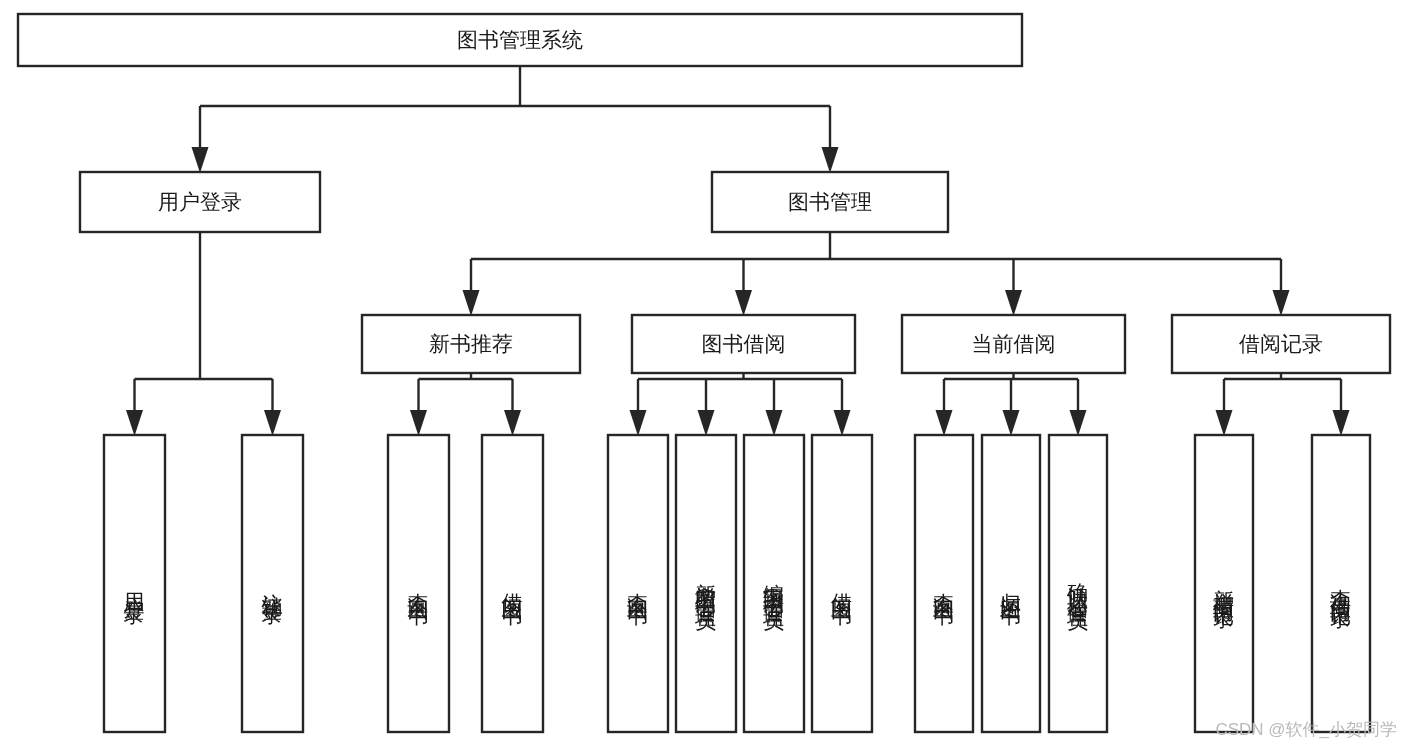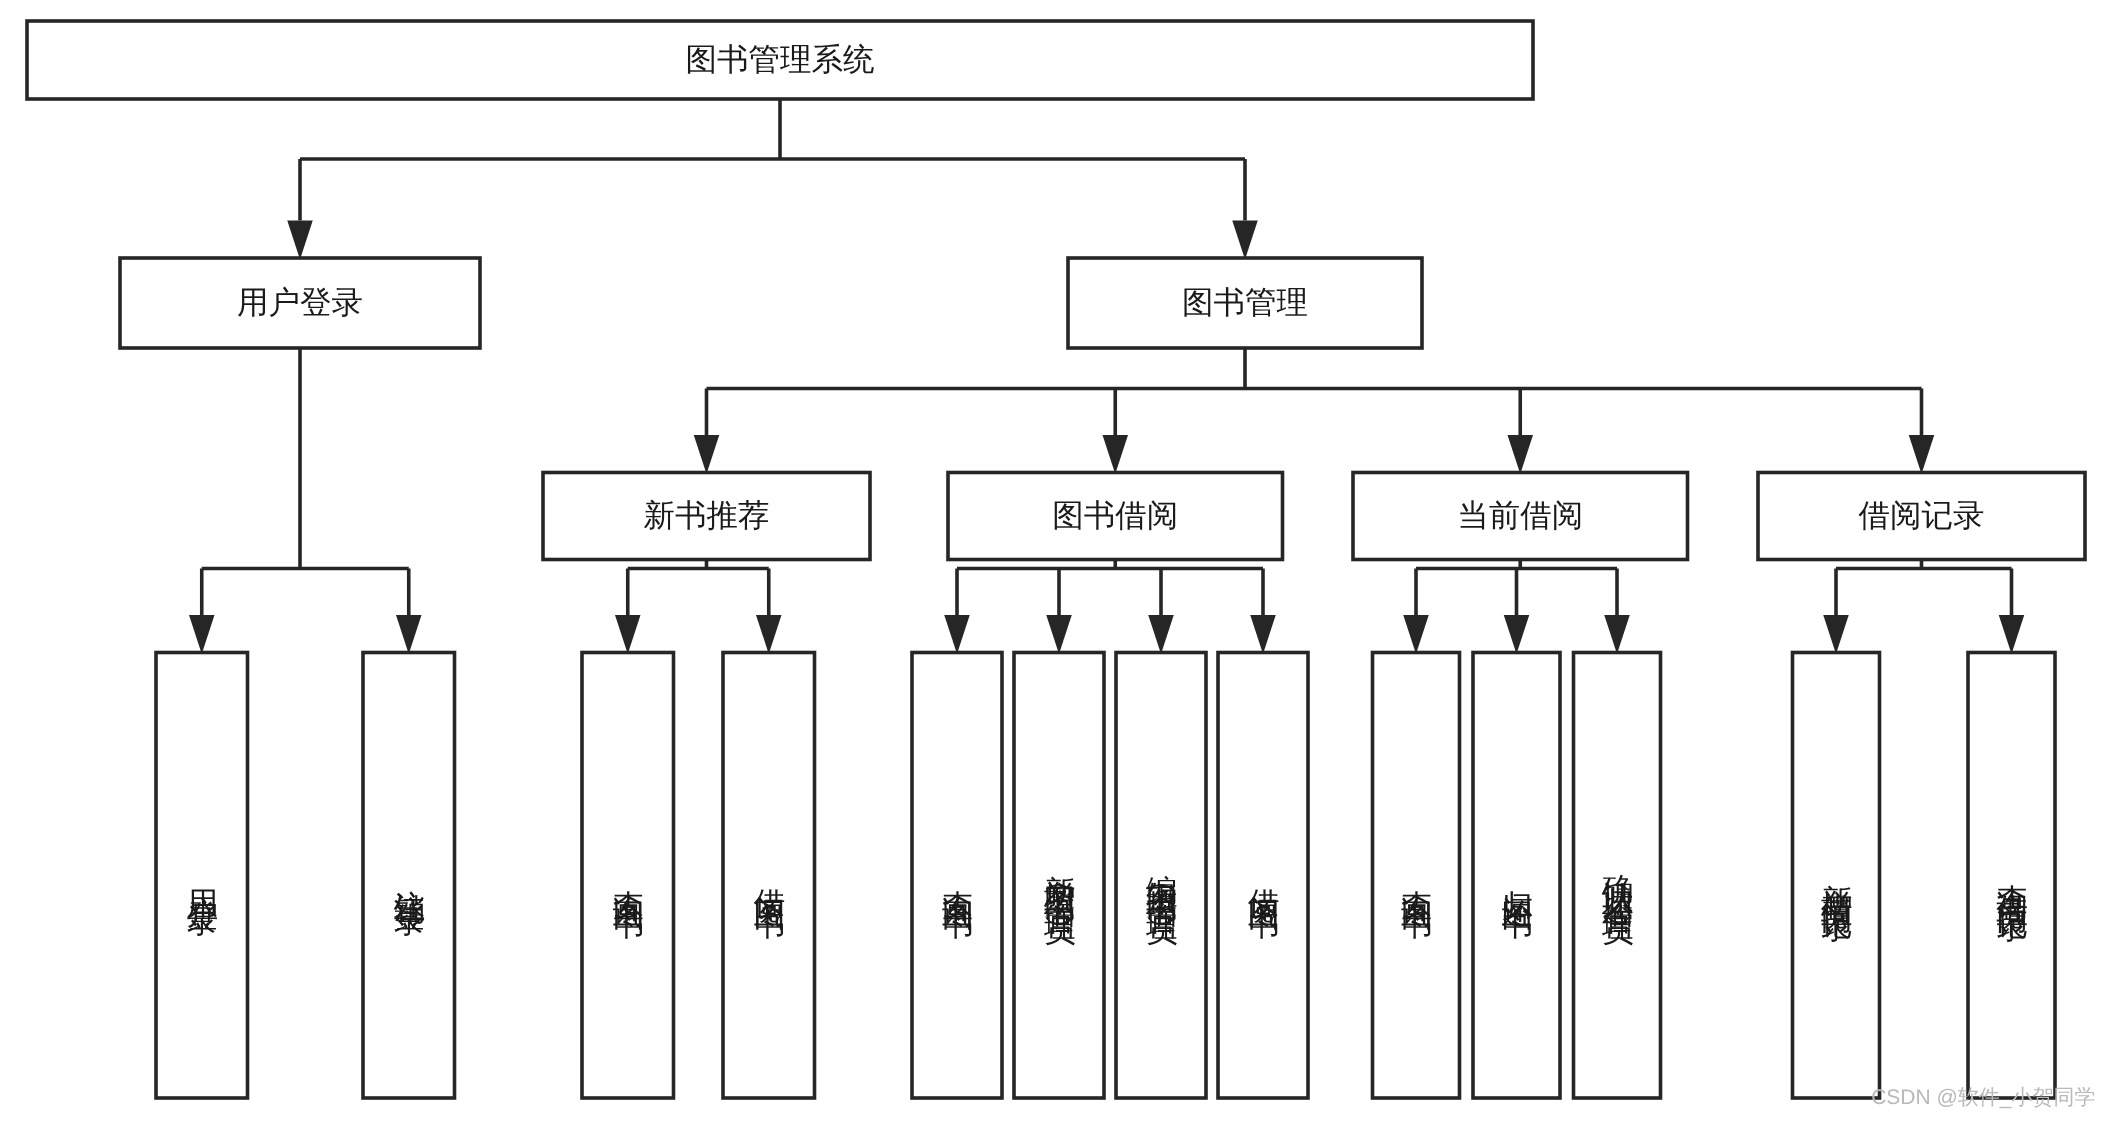--- a/index.html
+++ b/index.html
@@ -64,21 +64,21 @@
     line-height: 1;
     color: #1a1a1a;
     white-space: nowrap;
     pointer-events: none;
   }
   .watermark {
     position: absolute;
     right: 8px;
     bottom: 6px;
     font-family: "Liberation Sans", "DejaVu Sans", sans-serif;
-    font-size: 14px;
+    font-size: 17px;
     color: #b9b9b9;
     white-space: nowrap;
     pointer-events: none;
   }
 </style>
 </head>
 <body>
 
 <div id="stage">
 

